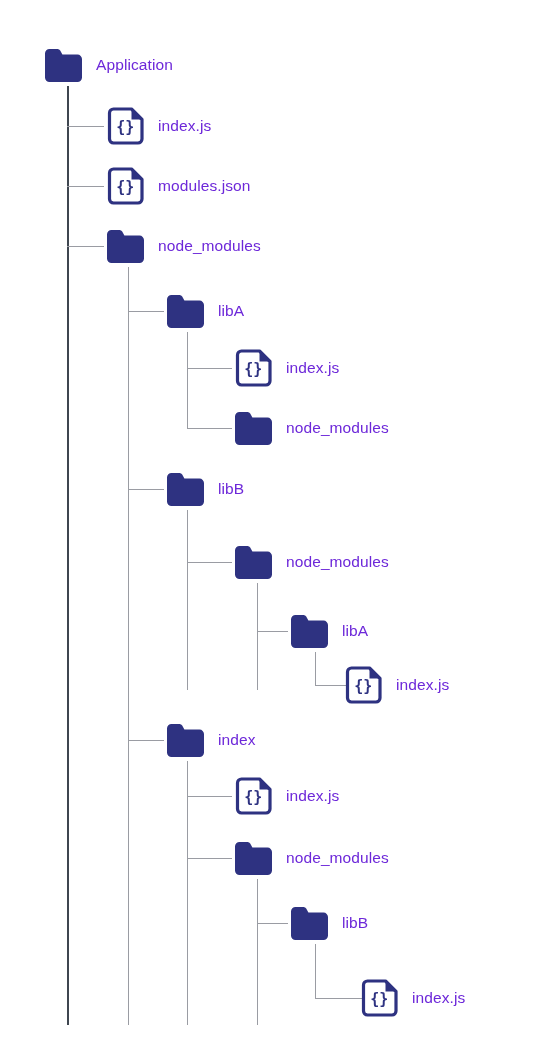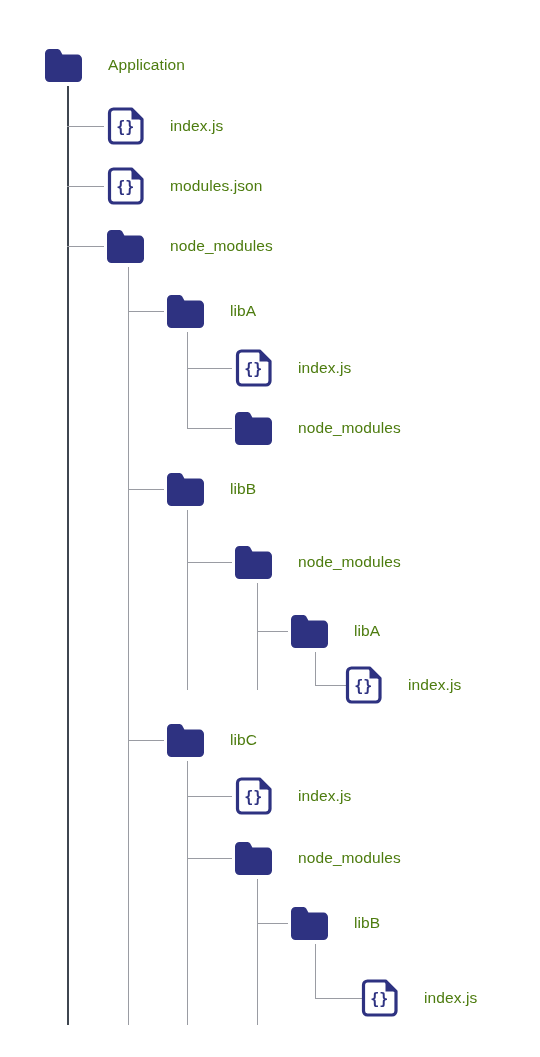--- a/index.html
+++ b/index.html
@@ -41,23 +41,23 @@
     height: 42px;
     white-space: nowrap;
   }
   .icon {
     width: 42px;
     height: 42px;
     flex: 0 0 42px;
     display: block;
   }
   .label {
-    margin-left: 24px;
+    margin-left: 12px;
     font-size: 15.5px;
-    color: #4d7c0f;
+    color: #6d28d9;
     letter-spacing: 0.1px;
     line-height: 1;
   }
 </style>
 </head>
 <body>
 
 <div id="diagram">
     <div class="vline root-spine" style="left: 67px; top: 86px; height: 939px;"></div>
     <div class="vline" style="left: 128px; top: 267px; height: 758px;"></div>
@@ -154,21 +154,21 @@
         <path d="M5.5 8 A4 4 0 0 1 9.5 4 H27.5 L38 14.5 V34 A4 4 0 0 1 34 38 H9.5 A4 4 0 0 1 5.5 34 Z" fill="#ffffff" stroke="#2e3281" stroke-width="3.2" stroke-linejoin="round"></path>
         <path d="M27.5 4 L38 14.5 H27.5 Z" fill="#2e3281"></path>
         <text x="21.2" y="27.4" text-anchor="middle" font-family="DejaVu Sans Mono, monospace" font-size="15" font-weight="bold" fill="#2e3281">{}</text>
       </svg>
       <span class="label">index.js</span>
     </div>
     <div class="node" style="left: 164px; top: 719px;">
       <svg class="icon" viewBox="0 0 42 42" xmlns="http://www.w3.org/2000/svg">
         <path d="M3 9.5 A4.5 4.5 0 0 1 7.5 5 H15.5 A3 3 0 0 1 18.2 6.6 L20.4 10.6 H35.5 A4.5 4.5 0 0 1 40 15.1 V33.5 A4.5 4.5 0 0 1 35.5 38 H7.5 A4.5 4.5 0 0 1 3 33.5 Z" fill="#2e3281"></path>
       </svg>
-      <span class="label">libC</span>
+      <span class="label">index</span>
     </div>
     <div class="node" style="left: 232px; top: 775px;">
       <svg class="icon" viewBox="0 0 42 42" xmlns="http://www.w3.org/2000/svg">
         <path d="M5.5 8 A4 4 0 0 1 9.5 4 H27.5 L38 14.5 V34 A4 4 0 0 1 34 38 H9.5 A4 4 0 0 1 5.5 34 Z" fill="#ffffff" stroke="#2e3281" stroke-width="3.2" stroke-linejoin="round"></path>
         <path d="M27.5 4 L38 14.5 H27.5 Z" fill="#2e3281"></path>
         <text x="21.2" y="27.4" text-anchor="middle" font-family="DejaVu Sans Mono, monospace" font-size="15" font-weight="bold" fill="#2e3281">{}</text>
       </svg>
       <span class="label">index.js</span>
     </div>
     <div class="node" style="left: 232px; top: 837px;">

